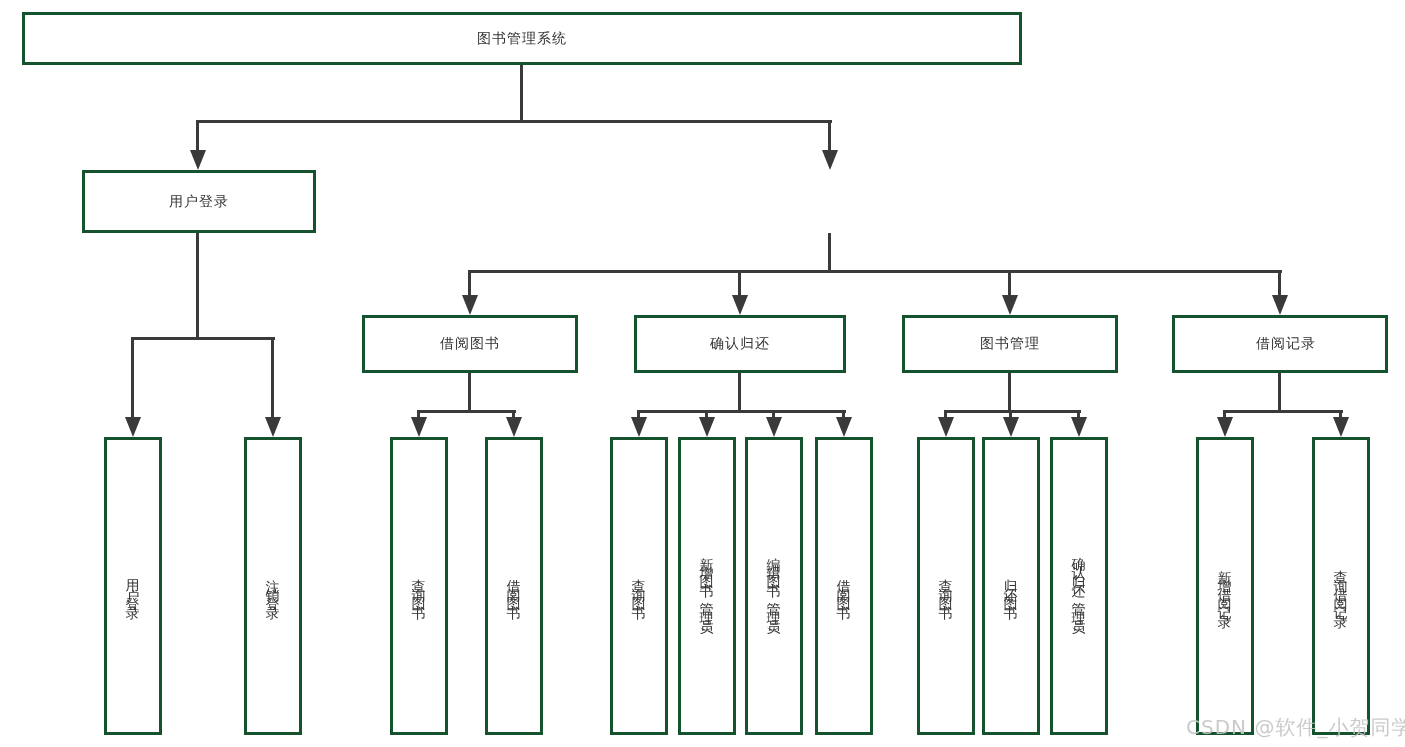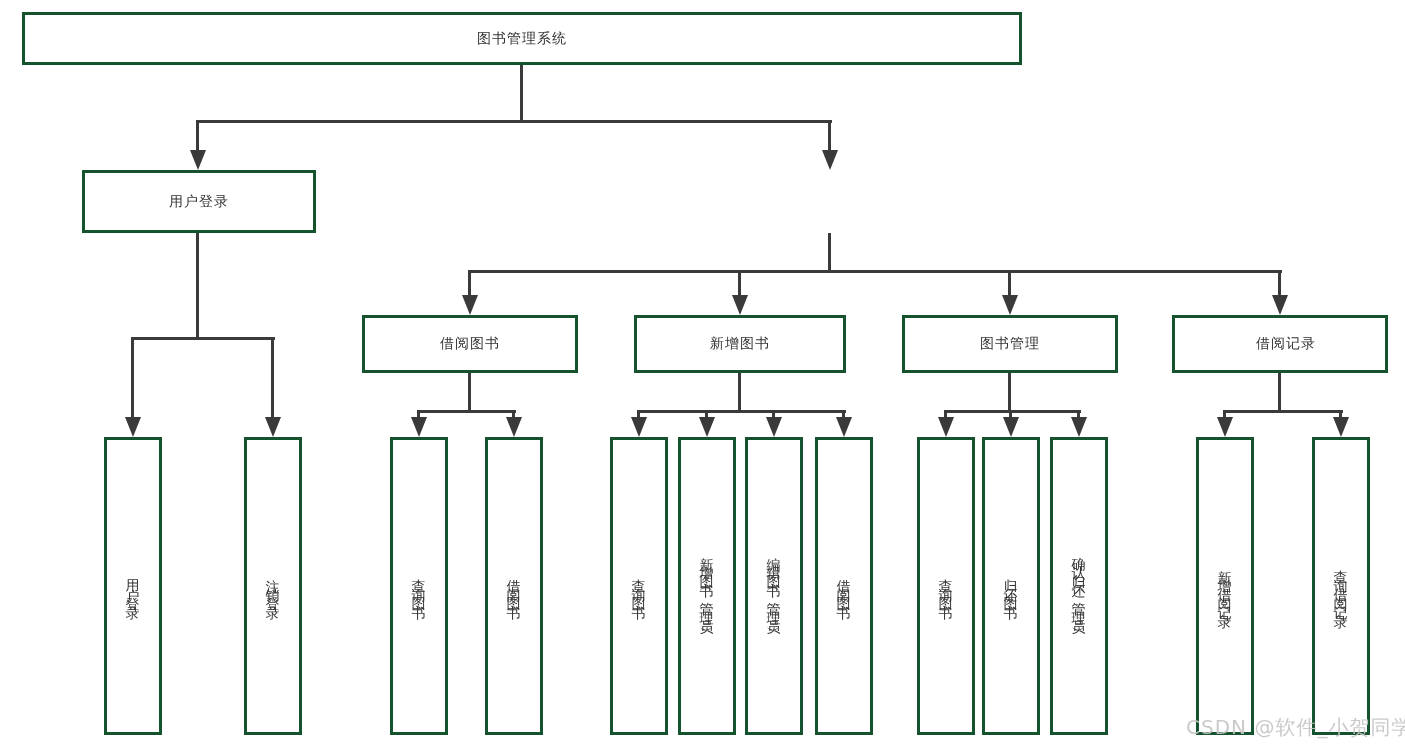--- a/index.html
+++ b/index.html
@@ -95,21 +95,21 @@
   <div class="arrow" style="left:732px; top:295px;"></div>
   <div class="vline" style="left:1008px; top:270px; height:28px;"></div>
   <div class="arrow" style="left:1002px; top:295px;"></div>
   <div class="vline" style="left:1278px; top:270px; height:28px;"></div>
   <div class="arrow" style="left:1272px; top:295px;"></div>
 
   <div class="box" style="left:362px; top:315px; width:216px; height:58px;">
     <span class="label">借阅图书</span>
   </div>
   <div class="box" style="left:634px; top:315px; width:212px; height:58px;">
-    <span class="label">新增图书</span>
+    <span class="label">确认归还</span>
   </div>
   <div class="box" style="left:902px; top:315px; width:216px; height:58px;">
     <span class="label">图书管理</span>
   </div>
   <div class="box" style="left:1172px; top:315px; width:216px; height:58px;padding-left:12px;">
     <span class="label">借阅记录</span>
   </div>
 
   <div class="vline" style="left:468px; top:373px; height:40px;"></div>
   <div class="hline" style="left:417px; top:410px; width:99px;"></div>

